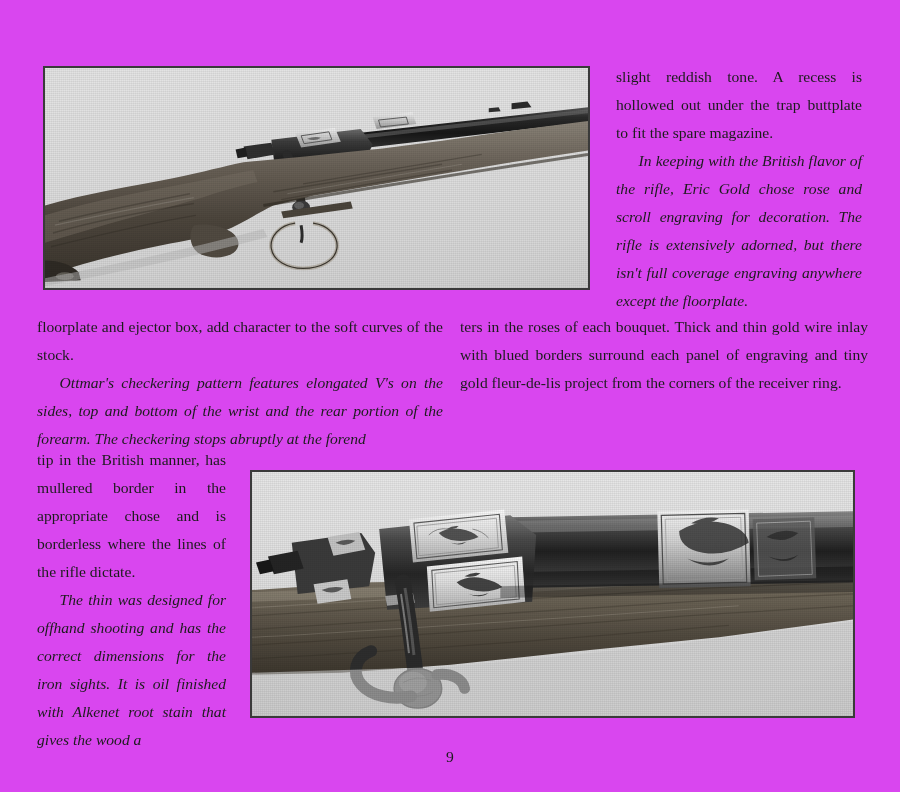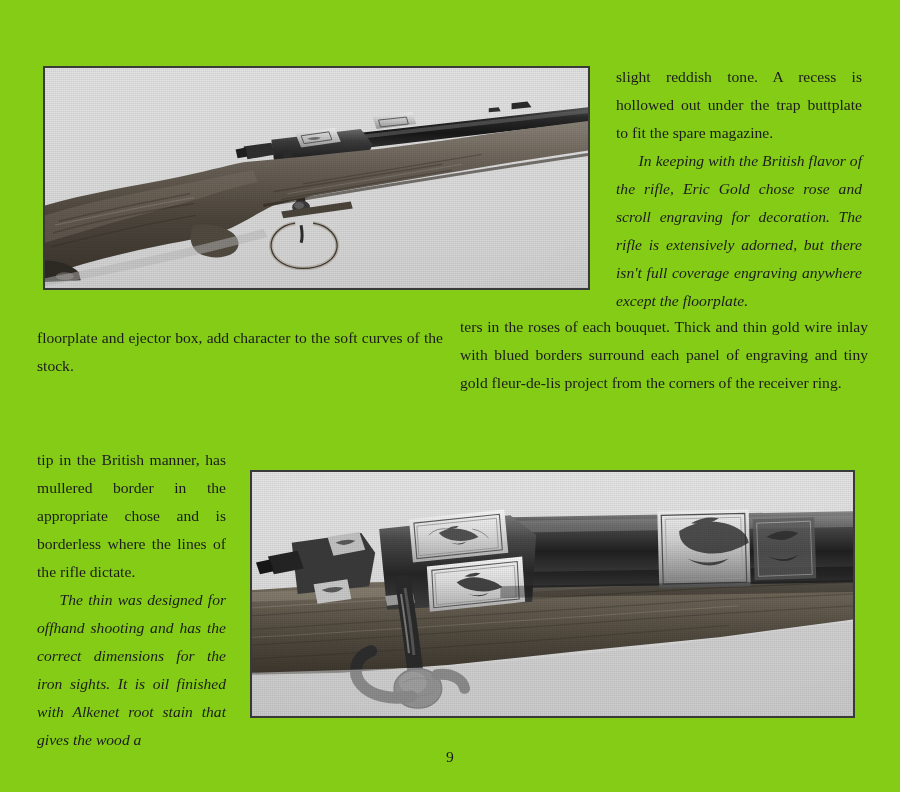--- a/index.html
+++ b/index.html
@@ -15,21 +15,21 @@
     overflow: hidden;
     font-family: "Liberation Serif", "DejaVu Serif", serif;
     color: #1a1a1a;
   }
 
   .page {
     position: absolute;
     inset: 0;
     width: 900px;
     height: 792px;
-    background: #84cc16;
+    background: #d946ef;
   }
 
   
   .figure {
     position: absolute;
     box-sizing: border-box;
     border: 2px solid #3a3a3a;
     background: #d9d9d9;
     overflow: hidden;
   }
@@ -83,21 +83,21 @@
   .col p.indent { text-indent: 1.45em; font-style: italic; }
   .col p.last-line-left { text-align-last: left; }
 
   #right-col {
     left: 616px;
     top: 63px;
     width: 246px;
   }
   #lead-col {
     left: 37px;
-    top: 324px;
+    top: 313px;
     width: 406px;
   }
   #narrow-col {
     left: 37px;
     top: 446px;
     width: 189px;
   }
   #wrap-col {
     left: 460px;
     top: 313px;
@@ -393,20 +393,21 @@
     <div class="vignette"></div>
   </div>
 
   <div class="col" id="right-col">
     <p>slight reddish tone. A recess is hollowed out under the trap buttplate to fit the spare magazine.</p>
     <p class="indent">In keeping with the British flavor of the rifle, Eric Gold chose rose and scroll engraving for decoration. The rifle is extensively adorned, but there isn't full coverage engraving anywhere except the floorplate.</p>
   </div>
 
   <div class="col" id="lead-col">
     <p class="last-line-left">floorplate and ejector box, add character to the soft curves of the stock.</p>
+    <p class="indent last-line-left">Ottmar's checkering pattern features elongated V's on the sides, top and bottom of the wrist and the rear portion of the forearm. The checkering stops abruptly at the forend</p>
   </div>
 
   <div class="col" id="narrow-col">
     <p class="last-line-left">tip in the British manner, has mullered border in the appropriate chose and is borderless where the lines of the rifle dictate.</p>
     <p class="indent last-line-left">The thin was designed for offhand shooting and has the correct dimensions for the iron sights. It is oil finished with Alkenet root stain that gives the wood a</p>
   </div>
 
   <div class="col" id="wrap-col">
     <p class="last-line-left">ters in the roses of each bouquet. Thick and thin gold wire inlay with blued borders surround each panel of engraving and tiny gold fleur-de-lis project from the corners of the receiver ring.</p>
   </div>

